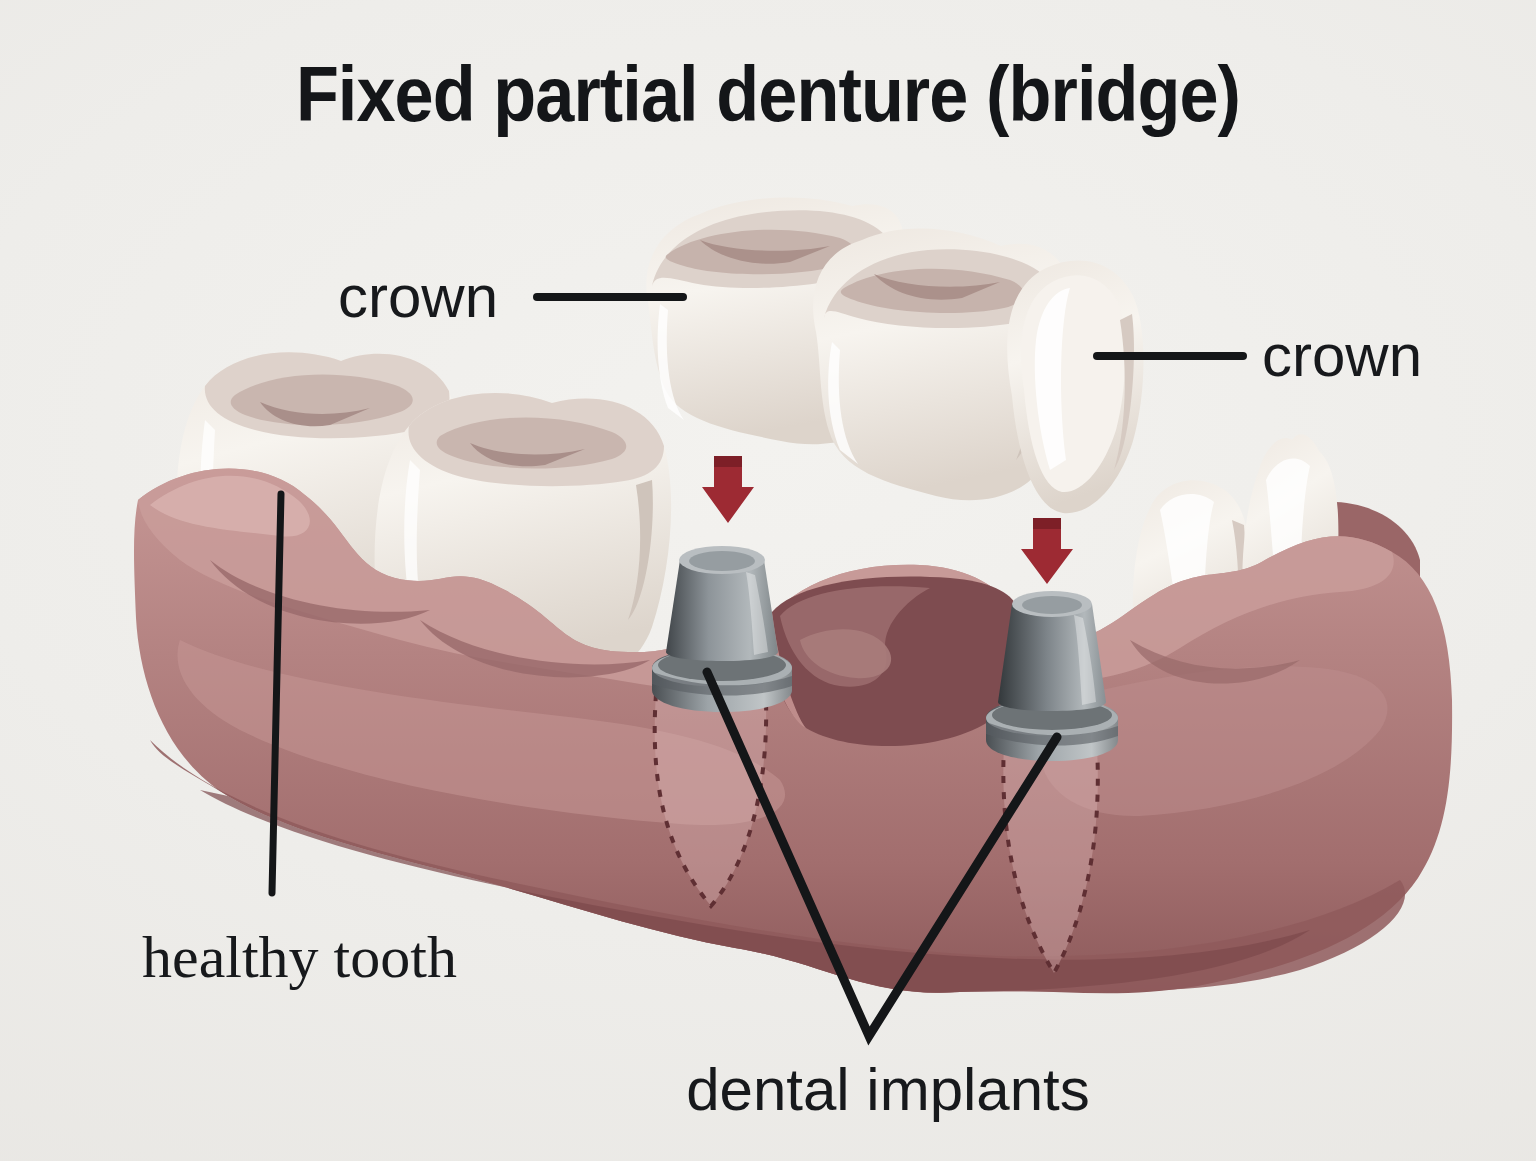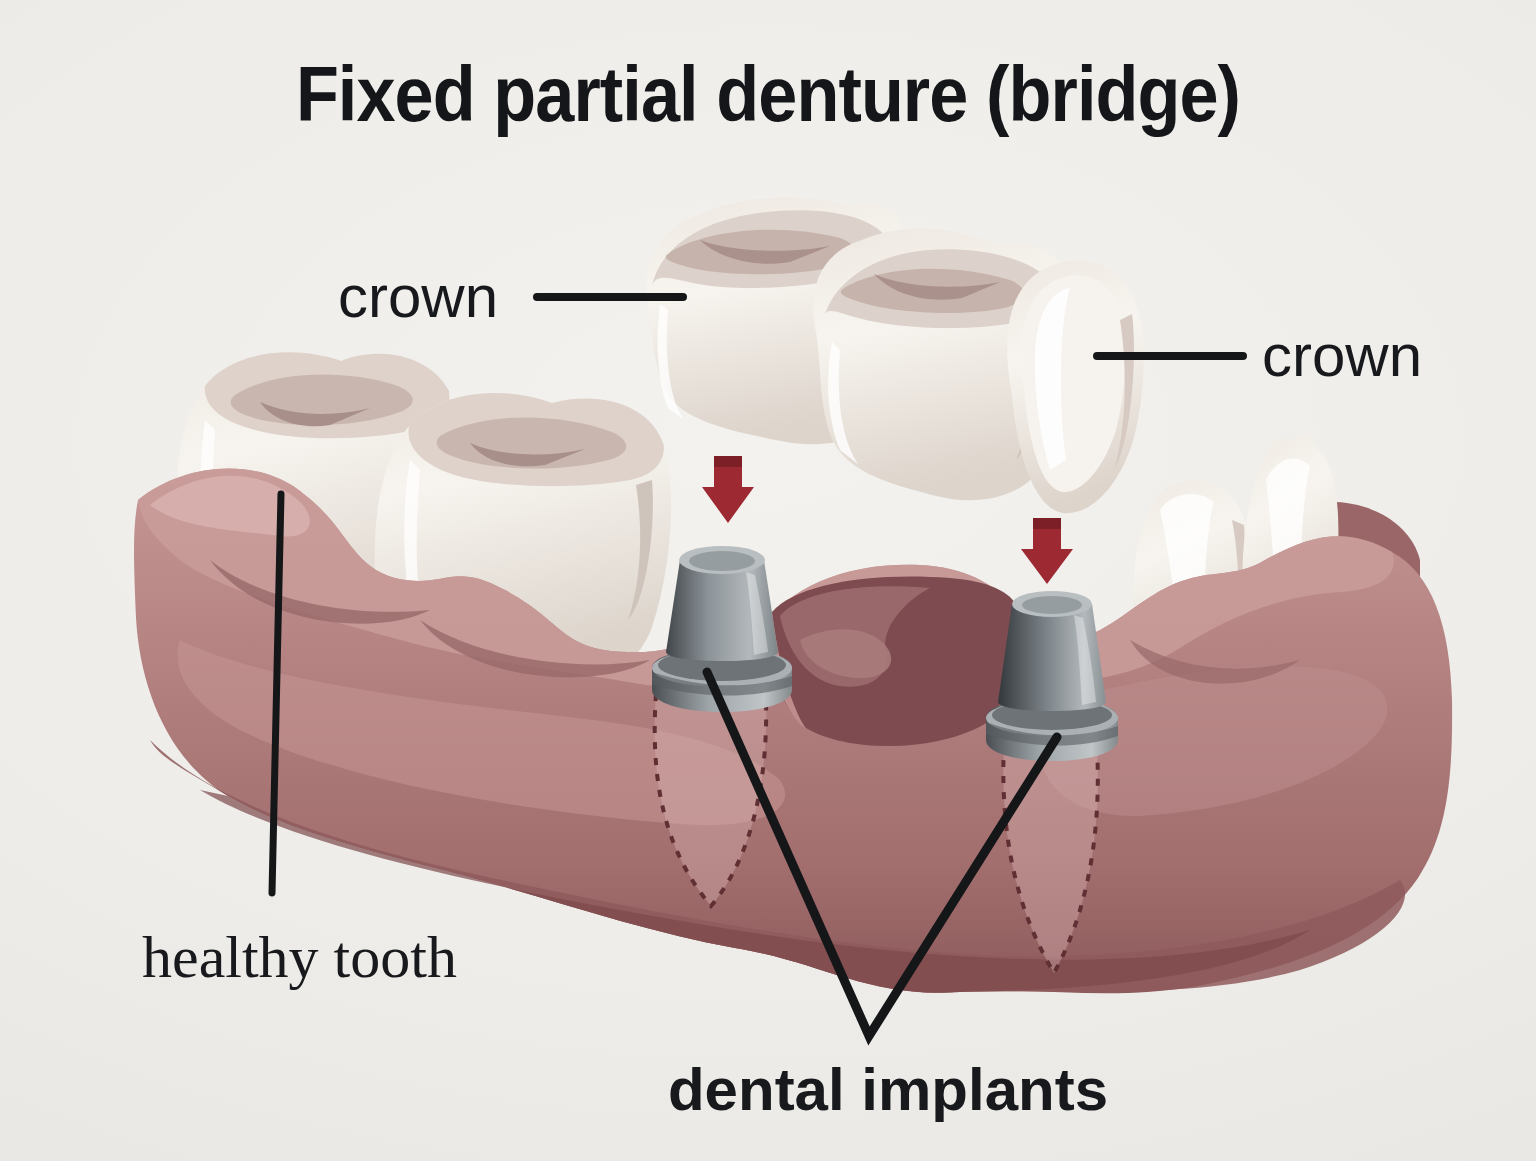--- a/index.html
+++ b/index.html
@@ -215,15 +215,15 @@
 </svg>
 
 <div class="title">Fixed partial denture (bridge)</div>
 
 <div class="label" style="left:338px;top:261px;">crown</div>
 
 <div class="label" style="left:1262px;top:320px;">crown</div>
 
 <div class="label" style="left:142px;top:921px;font-family:Liberation Serif, serif;">healthy tooth</div>
 
-<div class="label" style="left:888px;top:1054px;transform:translateX(-50%);font-weight:bold;">dental implants</div>
+<div class="label" style="left:888px;top:1054px;transform:translateX(-50%);">dental implants</div>
 
 </div>
 
 </body></html>

